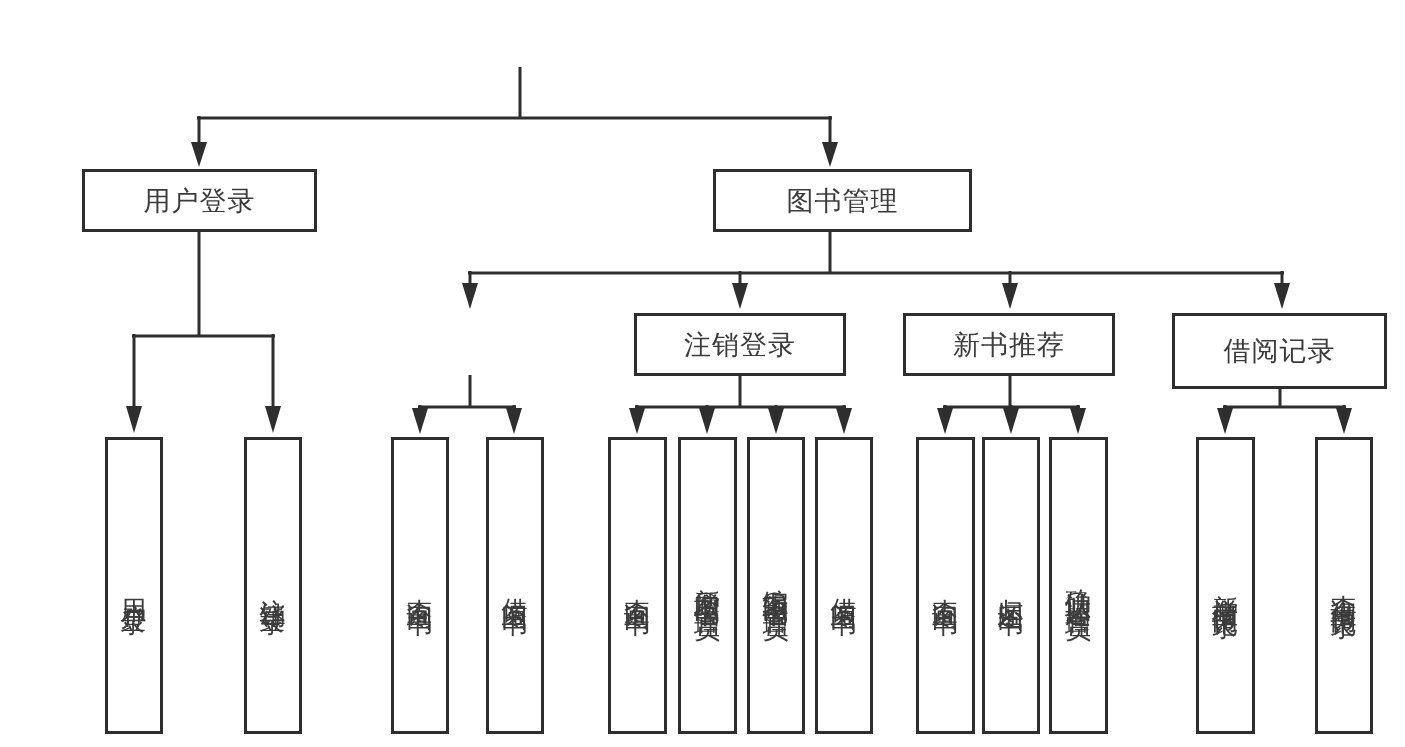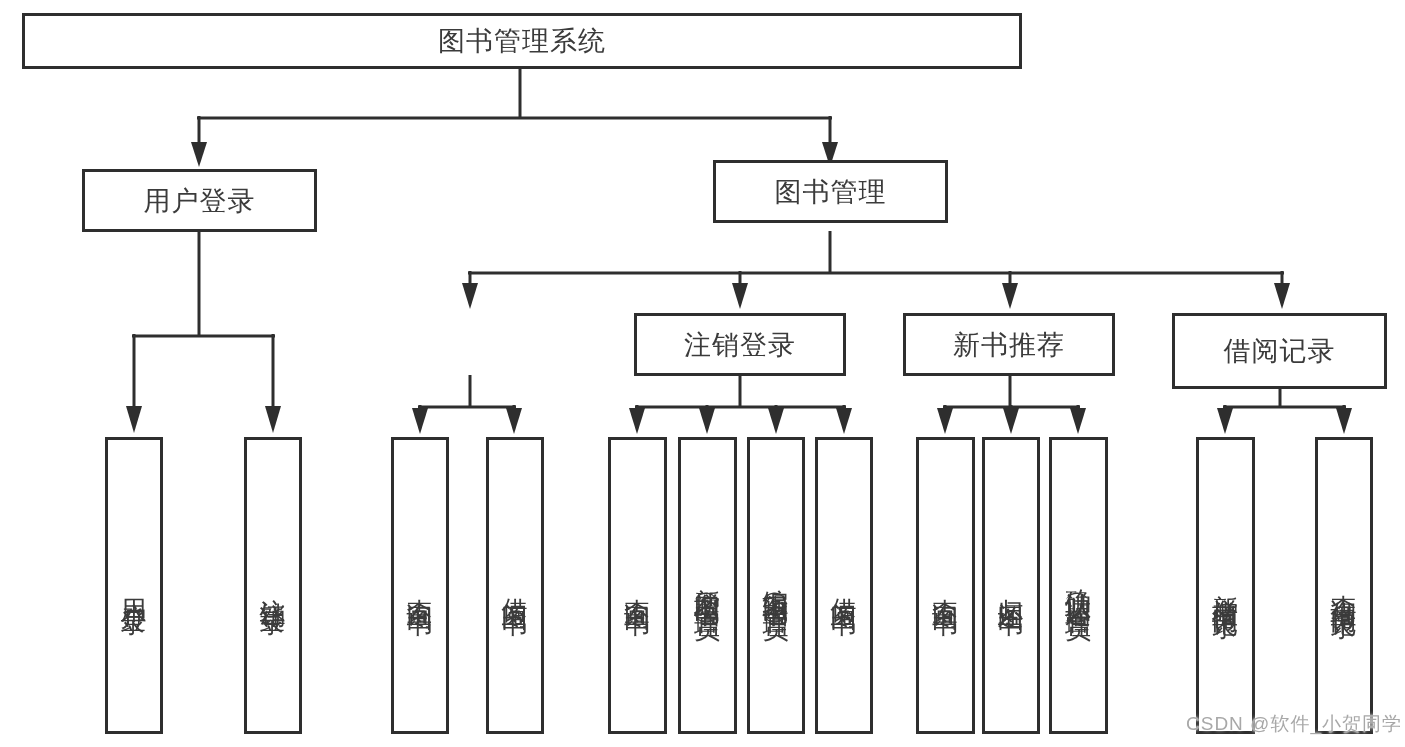--- a/index.html
+++ b/index.html
@@ -137,28 +137,25 @@
     <g>
       <line x1="1280" y1="375" x2="1280" y2="407"></line>
       <line x1="1223" y1="407" x2="1346" y2="407"></line>
       <line x1="1225" y1="405" x2="1225" y2="412"></line>
       <polygon points="1217,408 1233,408 1225,434"></polygon>
       <line x1="1344" y1="405" x2="1344" y2="412"></line>
       <polygon points="1336,408 1352,408 1344,434"></polygon>
     </g>
   </svg>
 
-  <div class="box hbox" style="left:22px; top:13px; width:1000px; height:56px;">
-    <span>图书管理系统</span>
-  </div>
 
   <div class="box hbox" style="left:82px; top:169px; width:235px; height:63px;">
     <span>用户登录</span>
   </div>
-  <div class="box hbox" style="left:713px; top:160px; width:235px; height:63px;">
+  <div class="box hbox" style="left:713px; top:169px; width:259px; height:63px;">
     <span>图书管理</span>
   </div>
 
   <div class="box hbox" style="left:634px; top:313px; width:212px; height:63px;">
     <span>注销登录</span>
   </div>
   <div class="box hbox" style="left:903px; top:313px; width:212px; height:63px;">
     <span>新书推荐</span>
   </div>
   <div class="box hbox" style="left:1172px; top:313px; width:215px; height:76px;">
@@ -202,15 +199,14 @@
     <span class="vtext">确认归还（管理员）</span>
   </div>
 
   <div class="box leafbox" style="left:1196px; width:59px;">
     <span class="vtext">新增借阅记录</span>
   </div>
   <div class="box leafbox" style="left:1315px; width:58px;">
     <span class="vtext">查询借阅记录</span>
   </div>
 
-  <div id="watermark">CSDN @软件_小贺同学</div>
 
 </div>
 
 </body></html>

